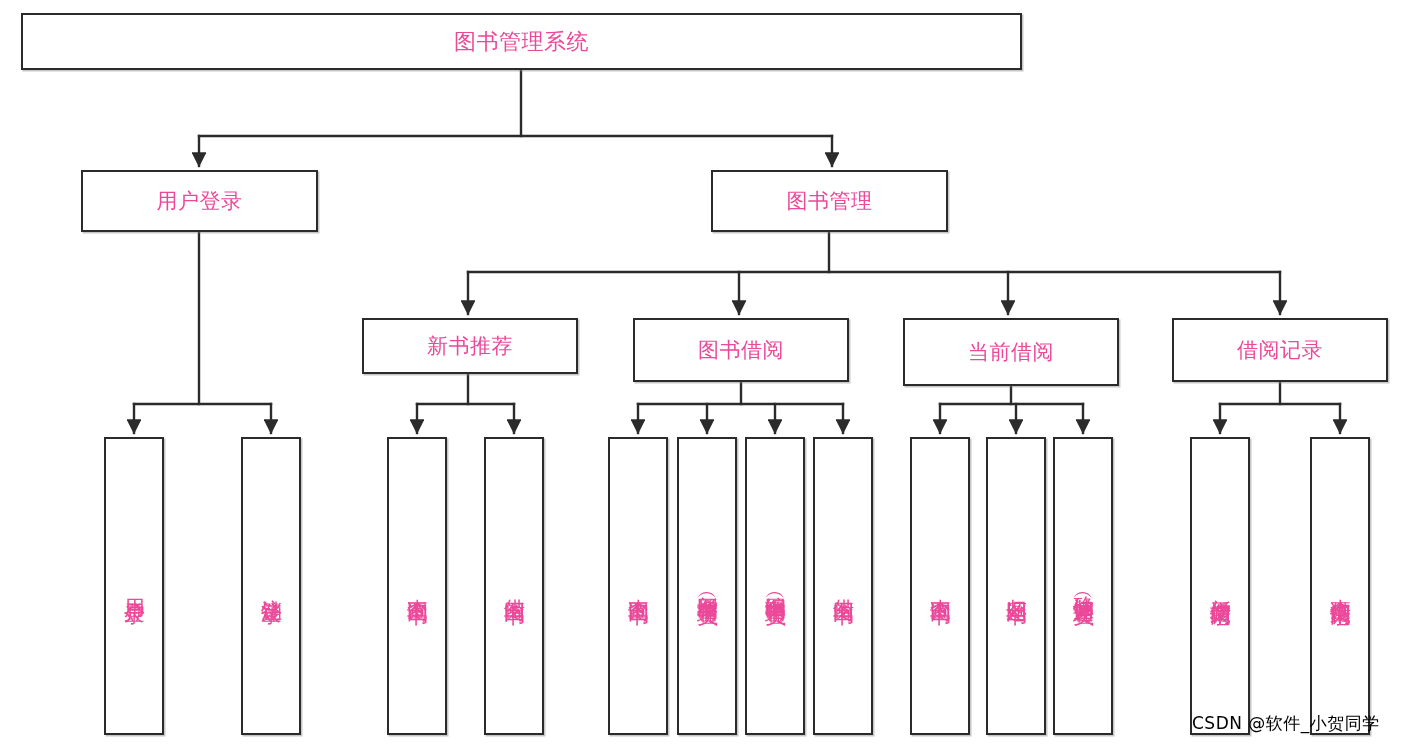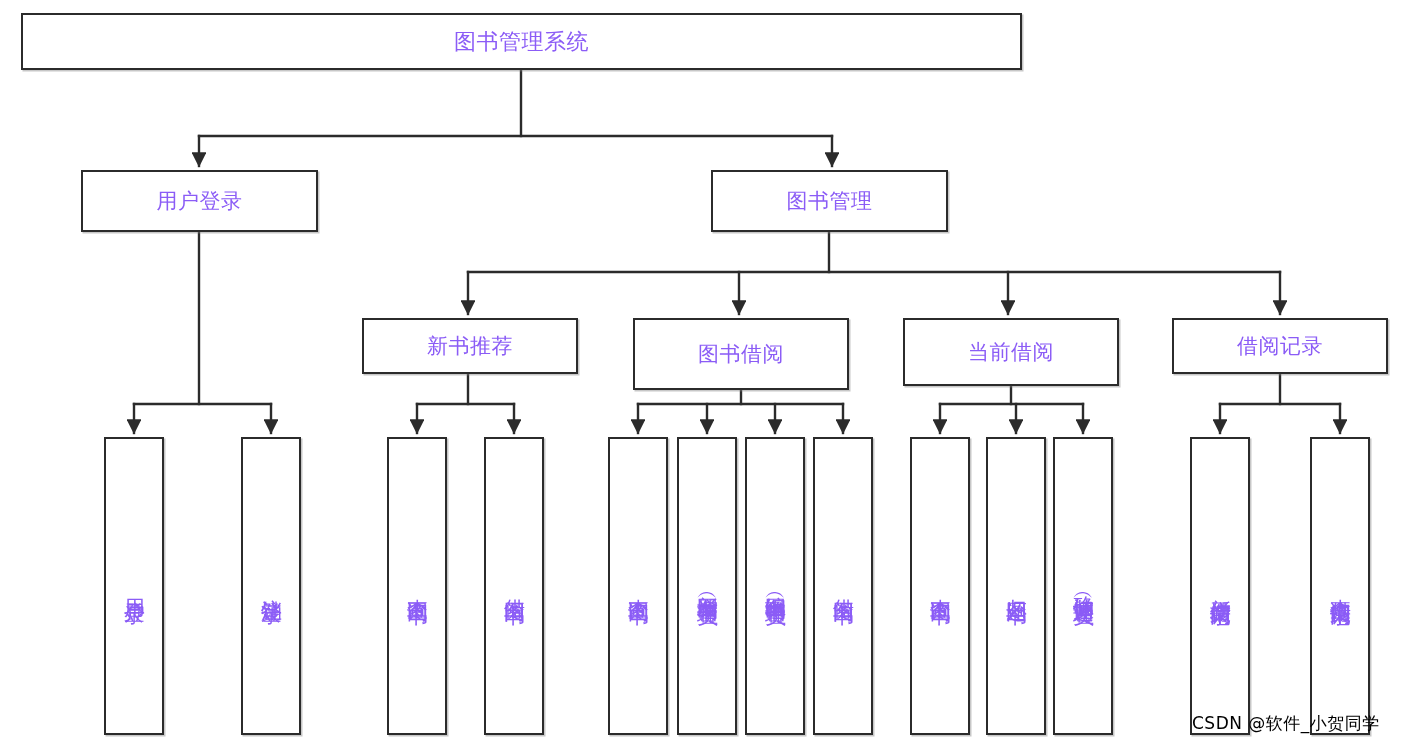--- a/index.html
+++ b/index.html
@@ -26,21 +26,21 @@
     position:absolute;
     box-sizing:border-box;
     background:#ffffff;
     border:2.4px solid #2b2b2b;
     display:flex;
     align-items:center;
     justify-content:center;
     box-shadow:1.5px 1.5px 0 rgba(130,130,130,.45);
   }
   .node .label{
-    color:#8b5cf6;
+    color:#ec4899;
     line-height:1.18;
     text-align:center;
     letter-spacing:.5px;
     white-space:nowrap;
   }
   
   .node.h .label{ font-size:21px; }
   .node.root .label{ font-size:22px; }
   
   .node.v{
@@ -129,27 +129,27 @@
   <div class="node h" style="left:81px;top:170px;width:237px;height:62px;">
     <span class="label">用户登录</span>
   </div>
   <div class="node h" style="left:711px;top:170px;width:237px;height:62px;">
     <span class="label">图书管理</span>
   </div>
 
   <div class="node h" style="left:362px;top:318px;width:216px;height:56px;">
     <span class="label">新书推荐</span>
   </div>
-  <div class="node h" style="left:633px;top:318px;width:216px;height:72px;">
+  <div class="node h" style="left:633px;top:318px;width:216px;height:64px;">
     <span class="label">图书借阅</span>
   </div>
   <div class="node h" style="left:903px;top:318px;width:216px;height:68px;">
     <span class="label">当前借阅</span>
   </div>
-  <div class="node h" style="left:1172px;top:318px;width:216px;height:56px;">
+  <div class="node h" style="left:1172px;top:318px;width:216px;height:64px;">
     <span class="label">借阅记录</span>
   </div>
 
   <div class="node v" style="left:104px;top:437px;width:60px;height:298px;">
     <span class="label">用户登录</span>
   </div>
   <div class="node v" style="left:241px;top:437px;width:60px;height:298px;">
     <span class="label">注销登录</span>
   </div>
 

